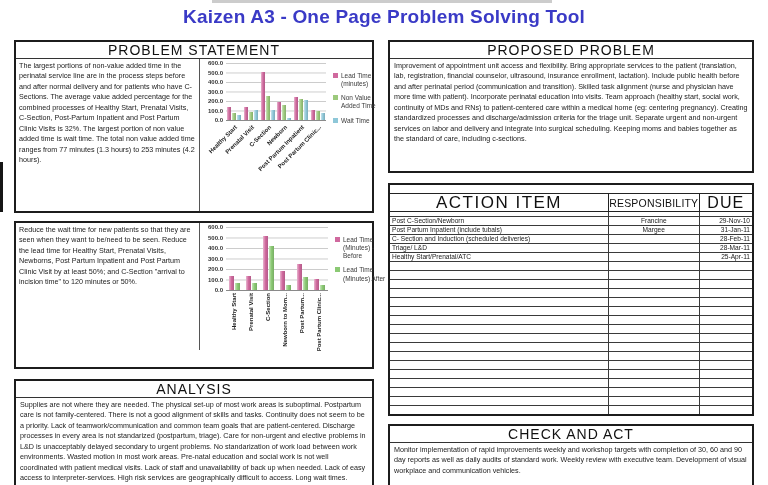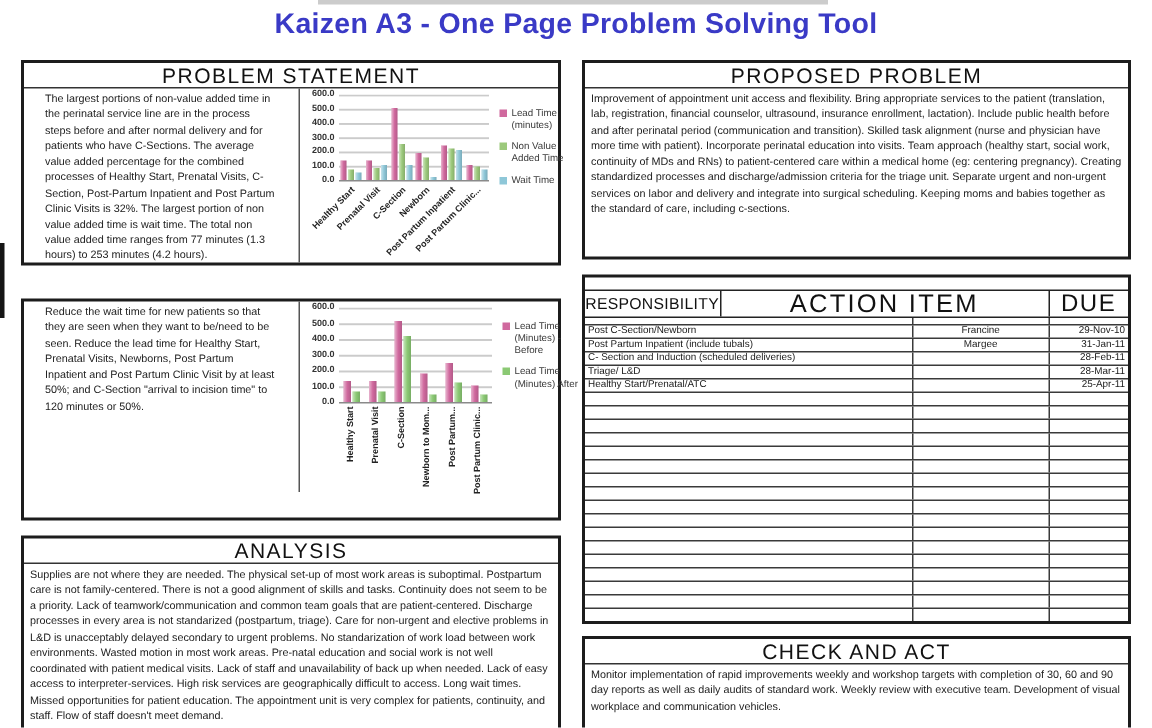--- a/index.html
+++ b/index.html
@@ -15,26 +15,26 @@
   .col{display:flex;flex-direction:column;}
   .col.left{width:360px;flex:none;}
   .col.right{flex:1;min-width:0;}
   .box{border:2px solid #1c1c1c;background:#fff;box-sizing:border-box;}
   .box-header{
     text-align:center;font-size:14px;letter-spacing:1px;color:#111;
     border-bottom:1px solid #333;padding:1px 0;line-height:14px;white-space:nowrap;overflow:hidden;
   }
   .box-content{display:flex;}
   .body-text{
-    font-size:7.2px;line-height:1.45;color:#222;padding:2px 14px;box-sizing:border-box;
+    font-size:7.2px;line-height:1.45;color:#222;padding:2px 3px;box-sizing:border-box;
   }
   .split .body-text{width:184px;flex:none;border-right:1px solid #555;}
   .full-text{padding:2px 4px;}
   
-  #problem-box{height:137px;margin-bottom:22px;}
+  #problem-box{height:173px;margin-bottom:8px;}
   #target-box{height:148px;margin-bottom:10px;}
   #analysis-box{height:153px;}
   #proposed-box{height:133px;margin-bottom:10px;}
   #check-box{height:71px;}
   #problem-box .box-content,#target-box .box-content{height:calc(100% - 17px);}
   
   .chart-area{flex:1;min-width:0;}
   .chart{display:flex;padding:4px 0 0 2px;}
   .yaxis{position:relative;width:24px;flex:none;}
   .ytick{position:absolute;right:3px;font-size:6px;font-weight:600;color:#333;white-space:nowrap;}
@@ -242,22 +242,22 @@
   <div class="col right">
 
     <section class="box" id="proposed-box">
       <div class="box-header">PROPOSED PROBLEM</div>
       <div class="body-text full-text">Improvement of appointment unit access and flexibility. Bring appropriate services to the patient (translation, lab, registration, financial counselor, ultrasound, insurance enrollment, lactation).  Include public health before and after perinatal period (communication and transition).  Skilled task alignment (nurse and physician have more time with patient).  Incorporate perinatal education into visits.  Team approach (healthy start, social work, continuity of MDs and RNs) to patient-centered care within a medical home (eg: centering pregnancy).  Creating standardized processes and discharge/admission criteria for the triage unit.  Separate urgent and non-urgent services on labor and delivery and integrate into surgical scheduling.  Keeping moms and babies together as the standard of care, including c-sections.</div>
     </section>
 
     <section id="table-box">
       <div class="table-spacer"></div>
       <div class="t-header">
+        <div class="th c-item">ACTION ITEM</div>
         <div class="th c-resp">RESPONSIBILITY</div>
-        <div class="th c-item">ACTION ITEM</div>
         <div class="th c-due">DUE</div>
       </div>
       <div id="t-rows">
           <div class="t-row thin">
             <div class="td c-item"></div>
             <div class="td c-resp"></div>
             <div class="td c-due"></div>
           </div>
           <div class="t-row">
             <div class="td c-item">Post C-Section/Newborn</div>

